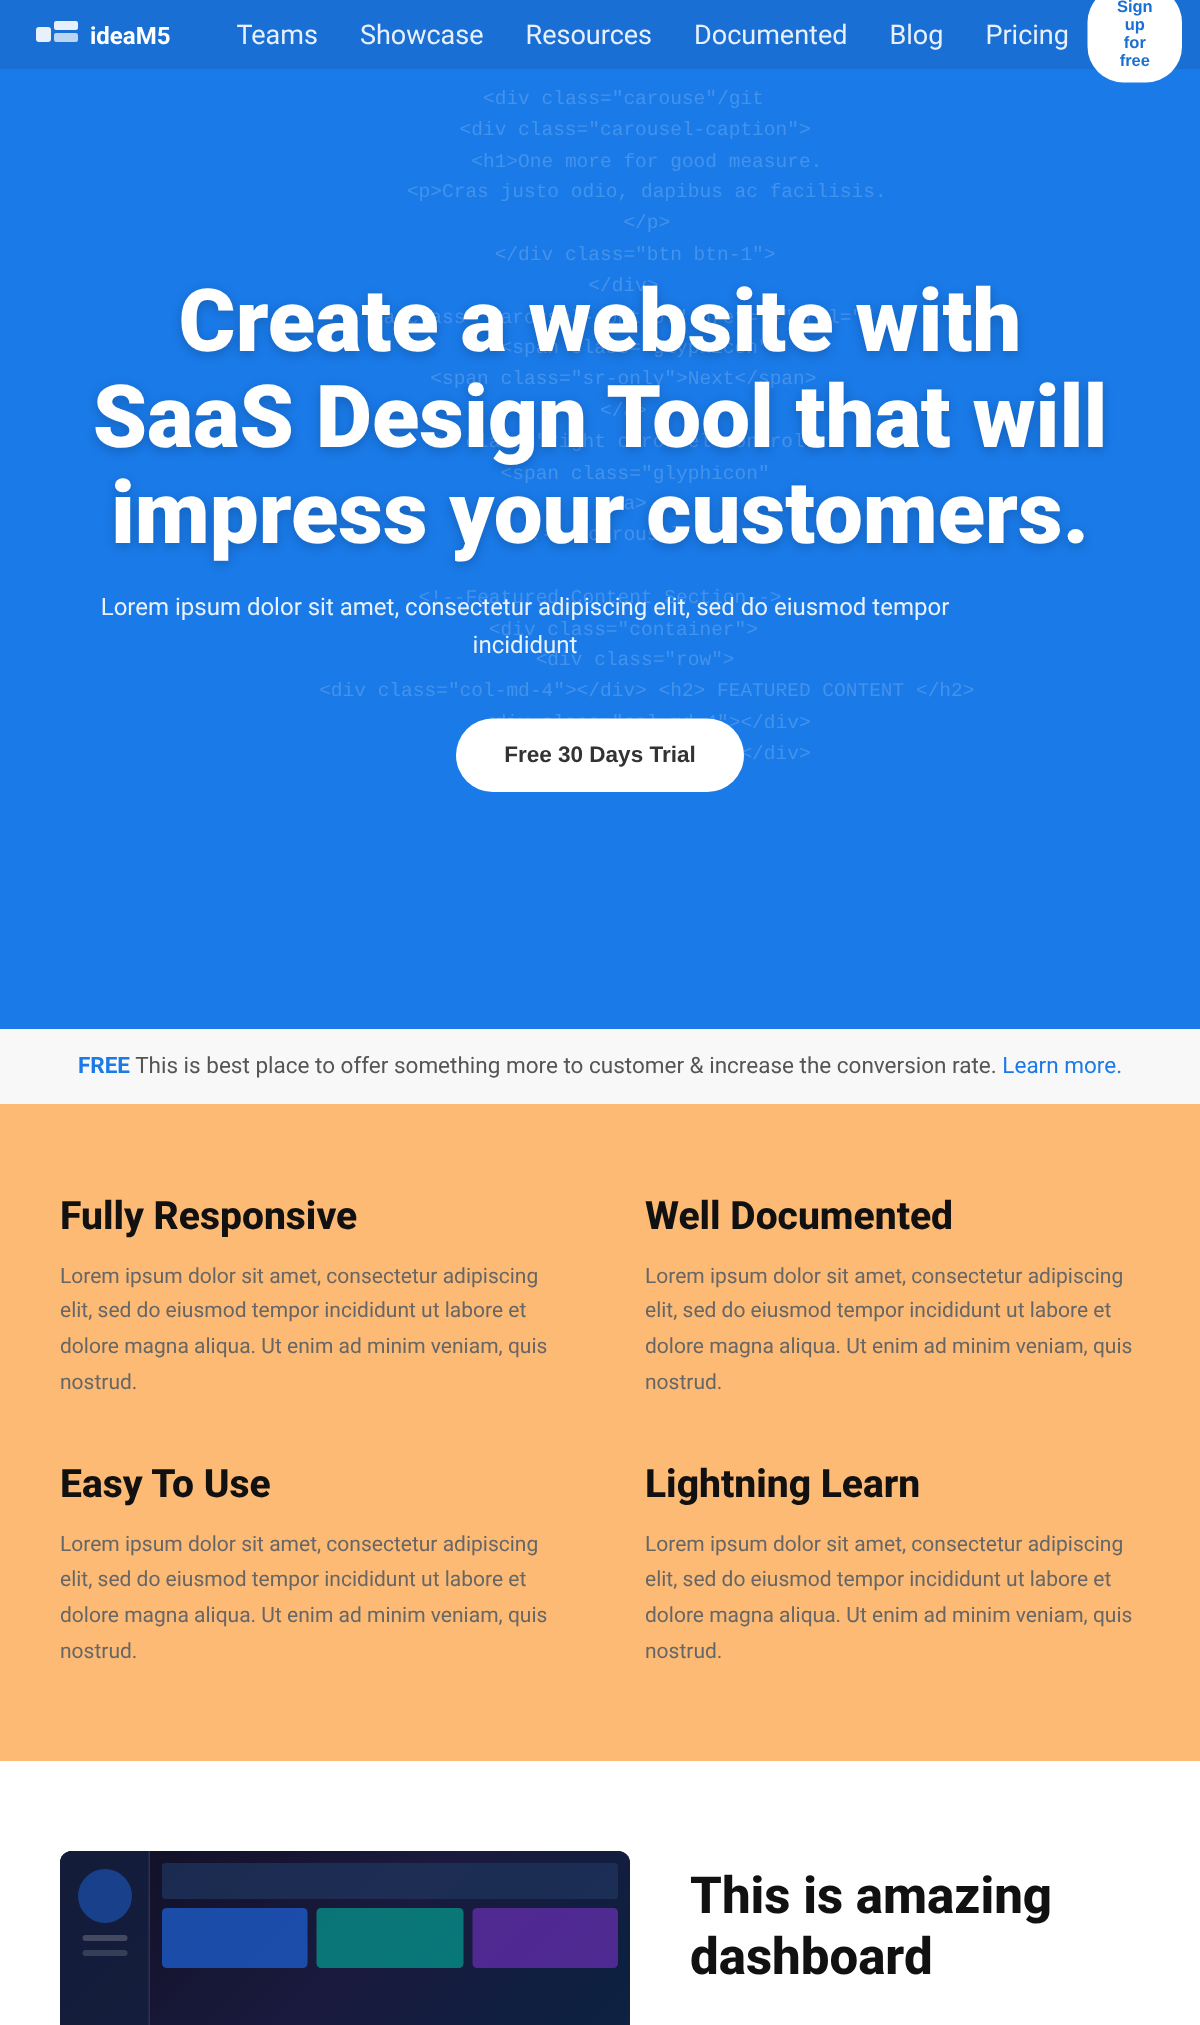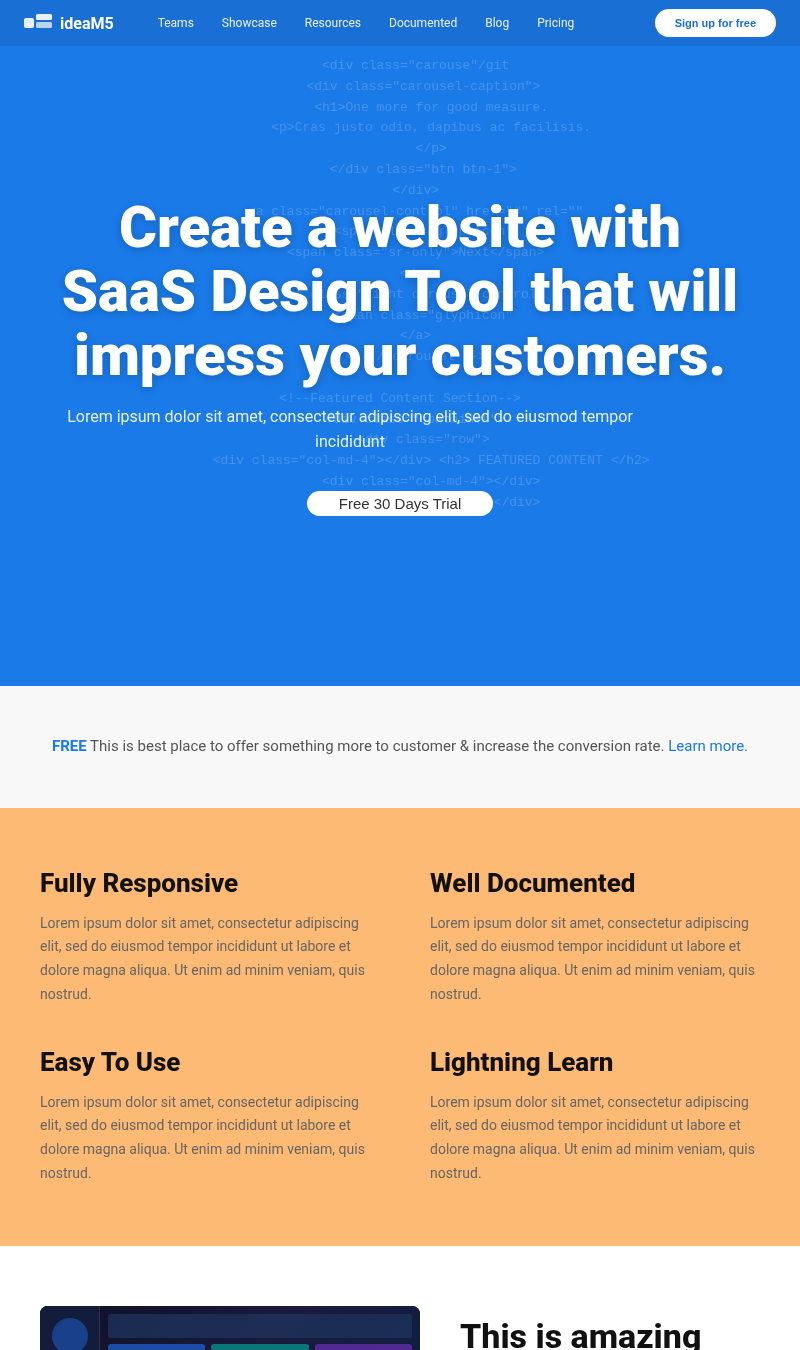--- a/index.html
+++ b/index.html
@@ -31,21 +31,21 @@
       font-size: 16px;
     }
     .nav-links {
       display: flex;
       gap: 4px;
       flex: 1;
     }
     .nav-link {
       color: rgba(255,255,255,0.9);
       text-decoration: none;
-      font-size: 12px;
+      font-size: 18px;
       padding: 6px 12px;
       border-radius: 4px;
     }
     .nav-cta {
       background: #ffffff;
       color: #1a6fd4;
       border: none;
       border-radius: 24px;
       padding: 8px 20px;
       font-size: 11px;
@@ -96,30 +96,30 @@
       font-size: 16px;
       line-height: 1.6;
       margin-bottom: 36px;
       max-width: 600px;
     }
     .hero-btn {
       background: white;
       color: #333;
       border: none;
       border-radius: 30px;
-      padding: 4px 32px;
+      padding: 16px 32px;
       font-size: 15px;
-      font-weight: 400;
+      font-weight: 700;
       cursor: pointer;
     }
 
     
     .free-banner {
       background: #f8f8f8;
-      padding: 48px 40px;
+      padding: 12px 40px;
       text-align: center;
       font-size: 15px;
       color: #555;
       line-height: 1.7;
     }
     .free-label {
       color: #1a7ae8;
       font-weight: 700;
     }
     .learn-more {

